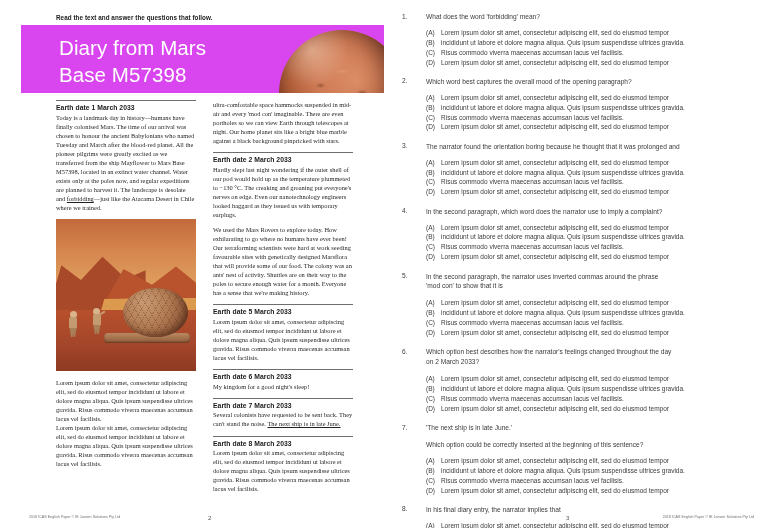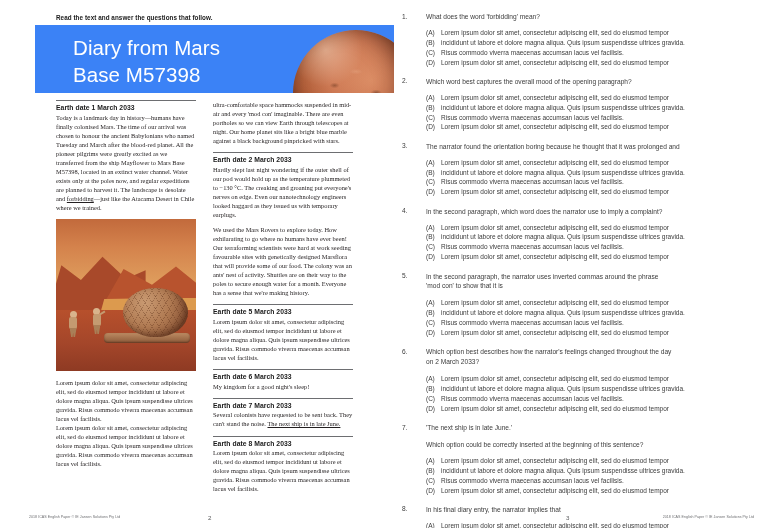--- a/index.html
+++ b/index.html
@@ -40,25 +40,25 @@
     position: absolute;
     left: 56px;
     top: 14px;
     font-size: 6.3px;
     font-weight: bold;
     letter-spacing: 0.01em;
     color: #1a1a1a;
   }
   .banner {
     position: absolute;
-    left: 35px;
+    left: 21px;
     top: 25px;
     width: 363px;
     height: 68px;
-    background: #3b82f6;
+    background: #d946ef;
     overflow: hidden;
   }
   .banner-title {
     position: absolute;
     left: 38px;
     top: 9px;
     color: #ffffff;
     font-size: 20.5px;
     line-height: 1.33;
     font-weight: normal;

